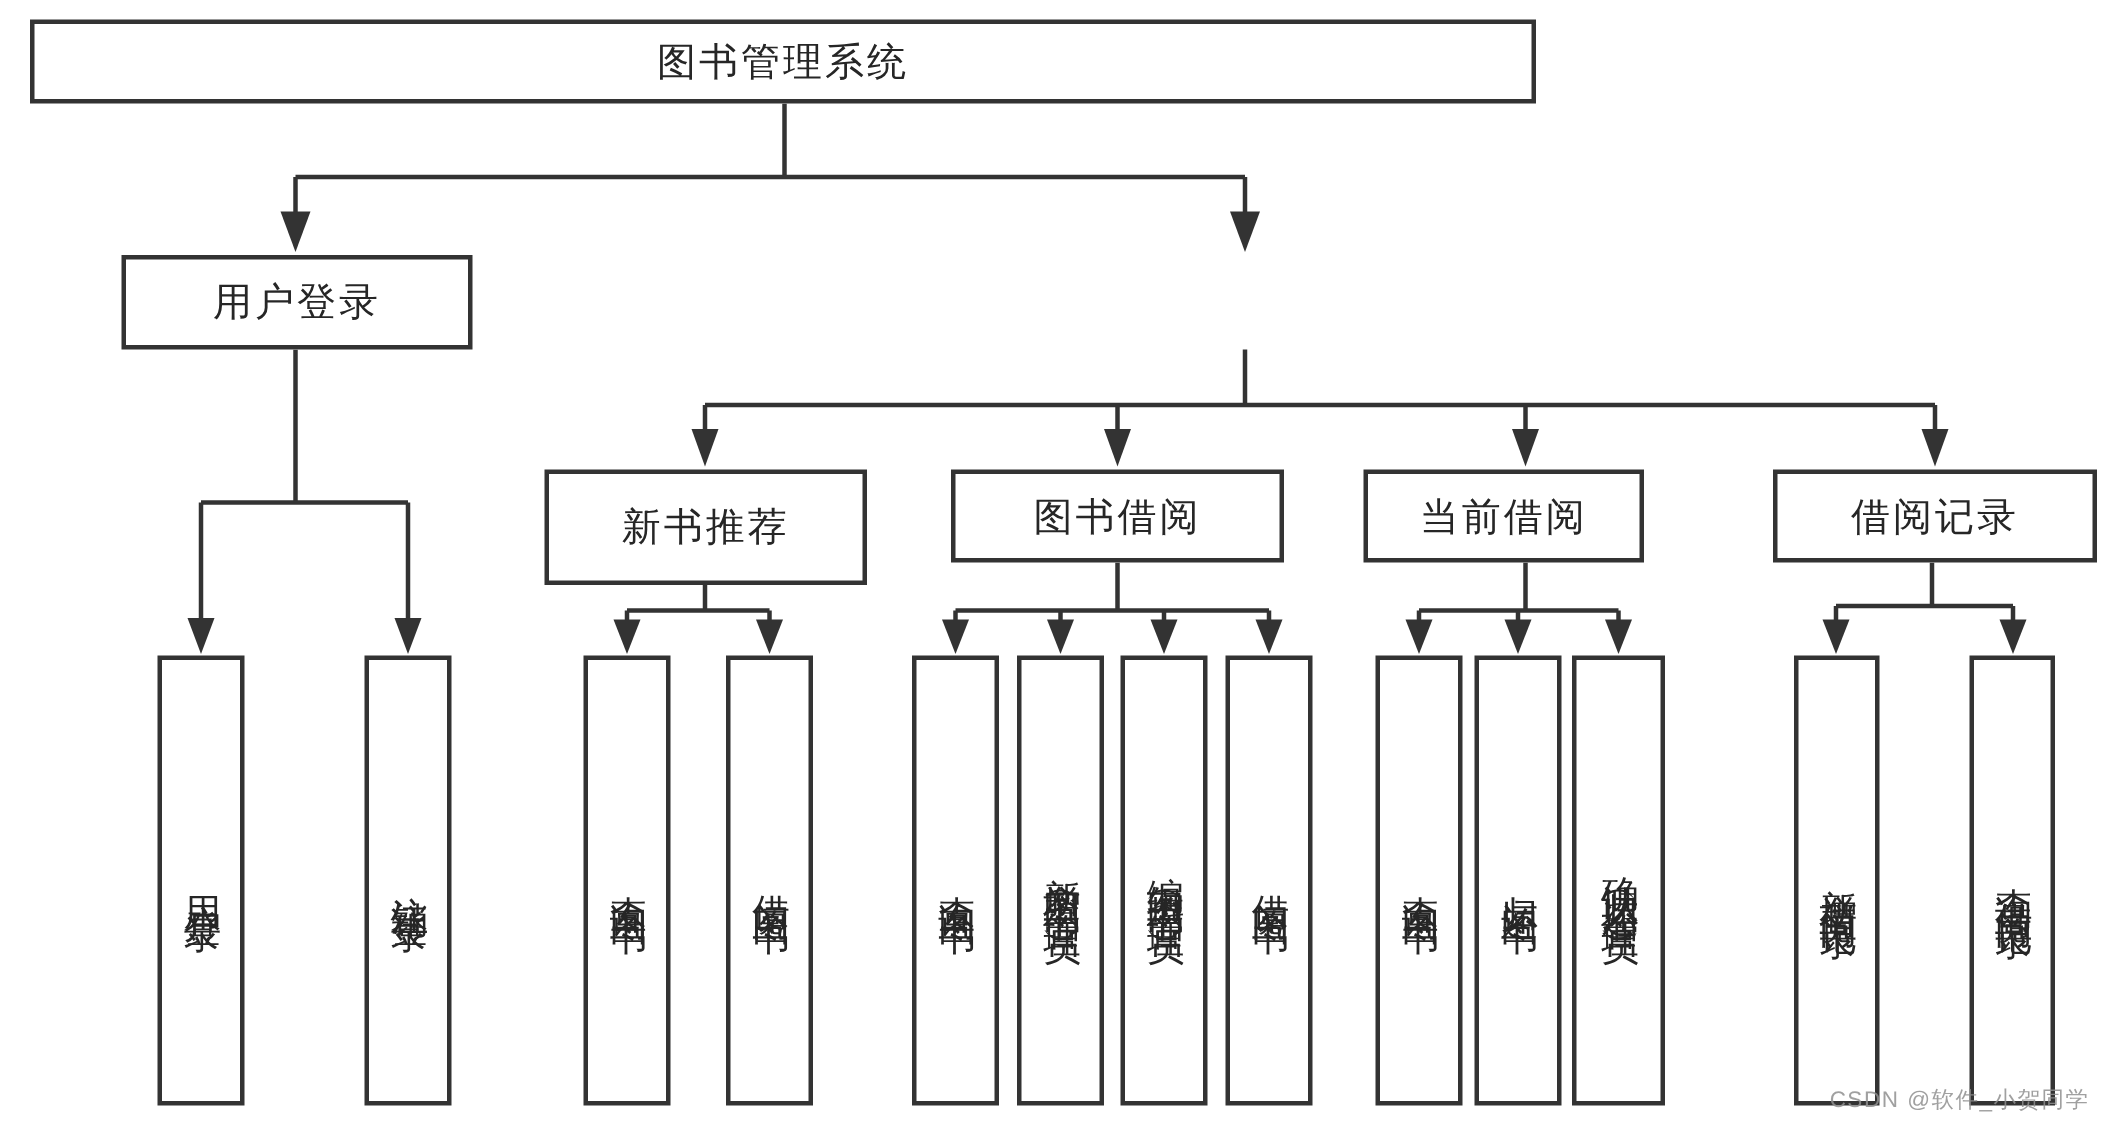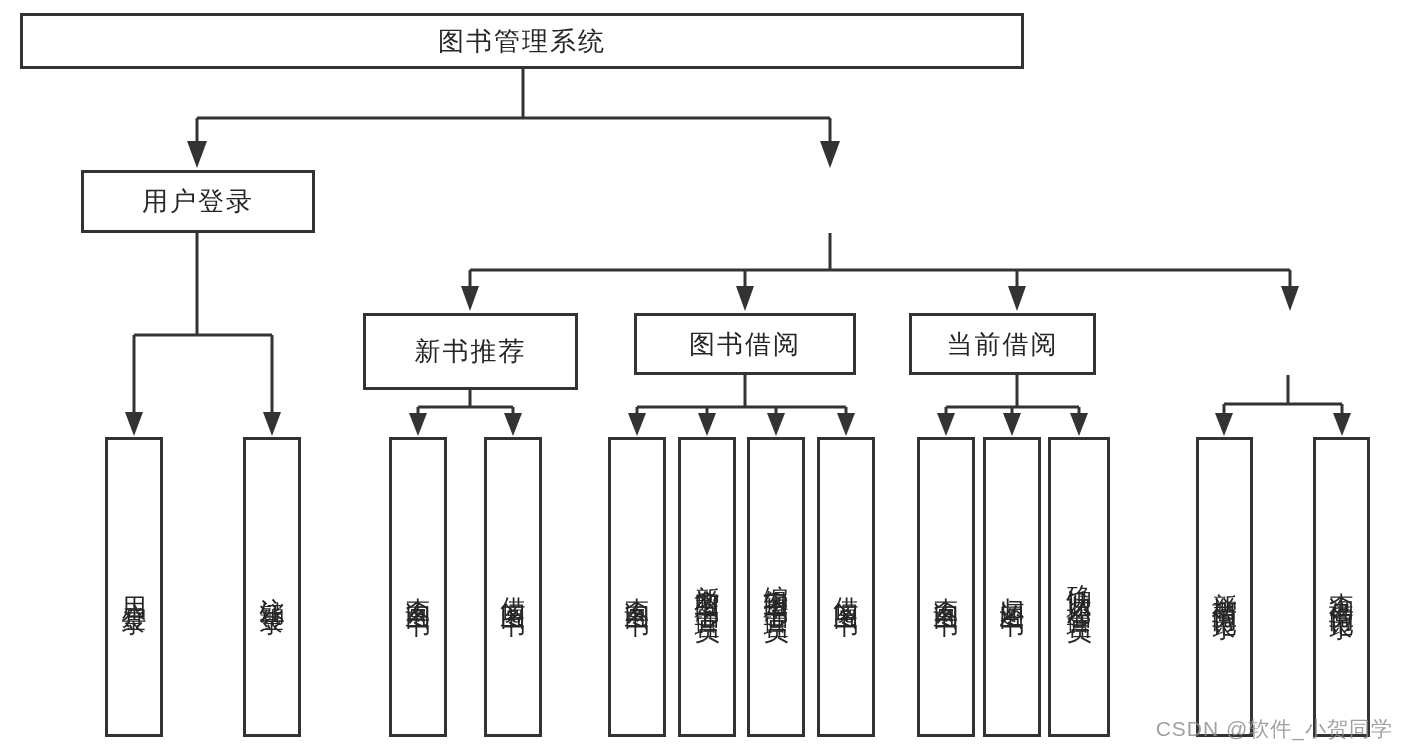--- a/index.html
+++ b/index.html
@@ -27,21 +27,21 @@
     writing-mode: vertical-lr;
     text-orientation: mixed;
     font-size: 25px;
     letter-spacing: 5px;
     line-height: 1;
   }
   .watermark {
     position: absolute;
     right: 12px;
     bottom: 4px;
-    font-size: 21px;
+    font-size: 15px;
     letter-spacing: 1px;
     color: rgba(143, 143, 143, 0.85);
     white-space: nowrap;
     z-index: 5;
   }
 </style>
 </head>
 <body>
 
 <div class="stage">
@@ -129,20 +129,23 @@
 
   <div class="node hbox" style="left:363px;top:313px;width:215px;height:77px;">
     <span>新书推荐</span>
   </div>
   <div class="node hbox" style="left:634px;top:313px;width:222px;height:62px;">
     <span>图书借阅</span>
   </div>
   <div class="node hbox" style="left:909px;top:313px;width:187px;height:62px;">
     <span>当前借阅</span>
   </div>
+  <div class="node hbox" style="left:1182px;top:313px;width:216px;height:62px;">
+    <span>借阅记录</span>
+  </div>
 
   <div class="node vbox" style="left:105px;top:437px;width:58px;height:300px;">
     <span class="vlabel">用户登录</span>
   </div>
   <div class="node vbox" style="left:243px;top:437px;width:58px;height:300px;">
     <span class="vlabel">注销登录</span>
   </div>
 
   <div class="node vbox" style="left:389px;top:437px;width:58px;height:300px;">
     <span class="vlabel">查询图书</span>

